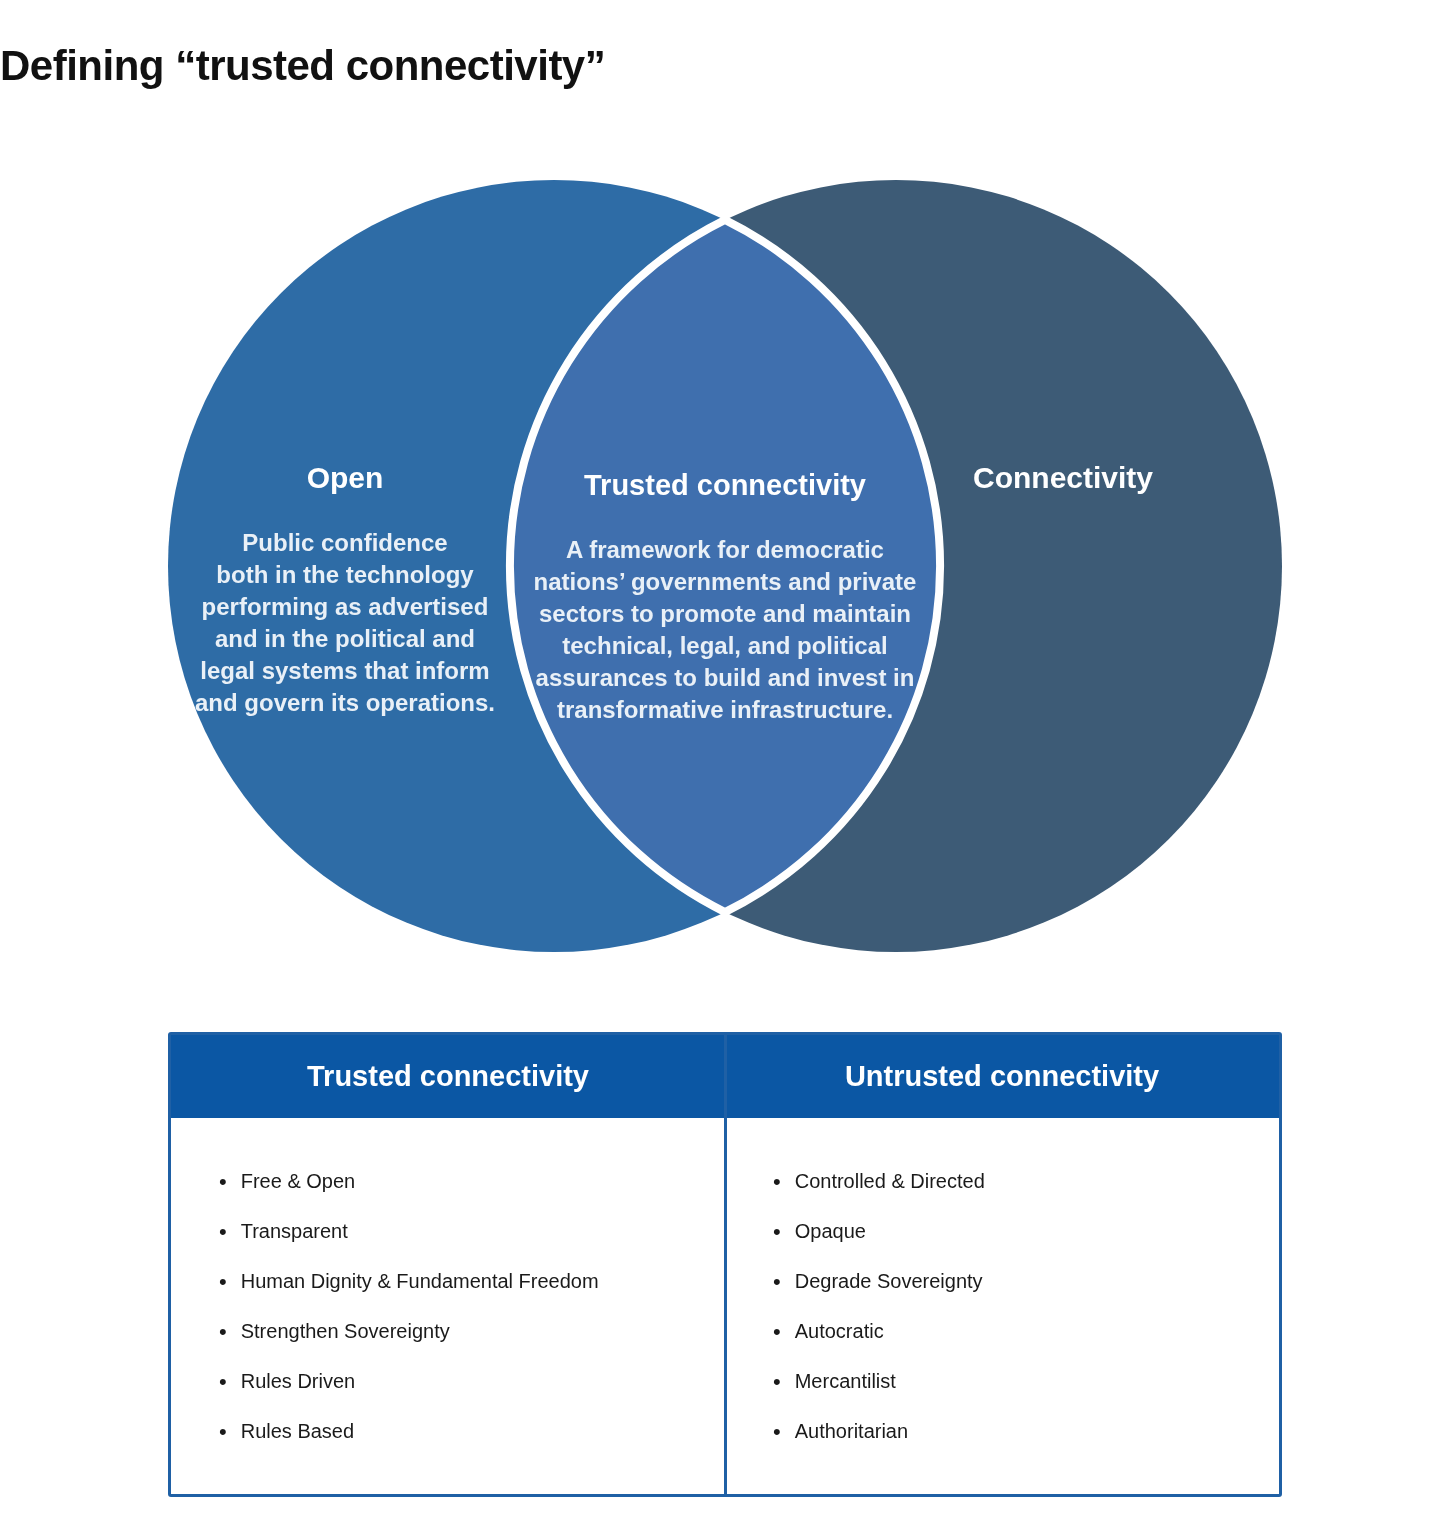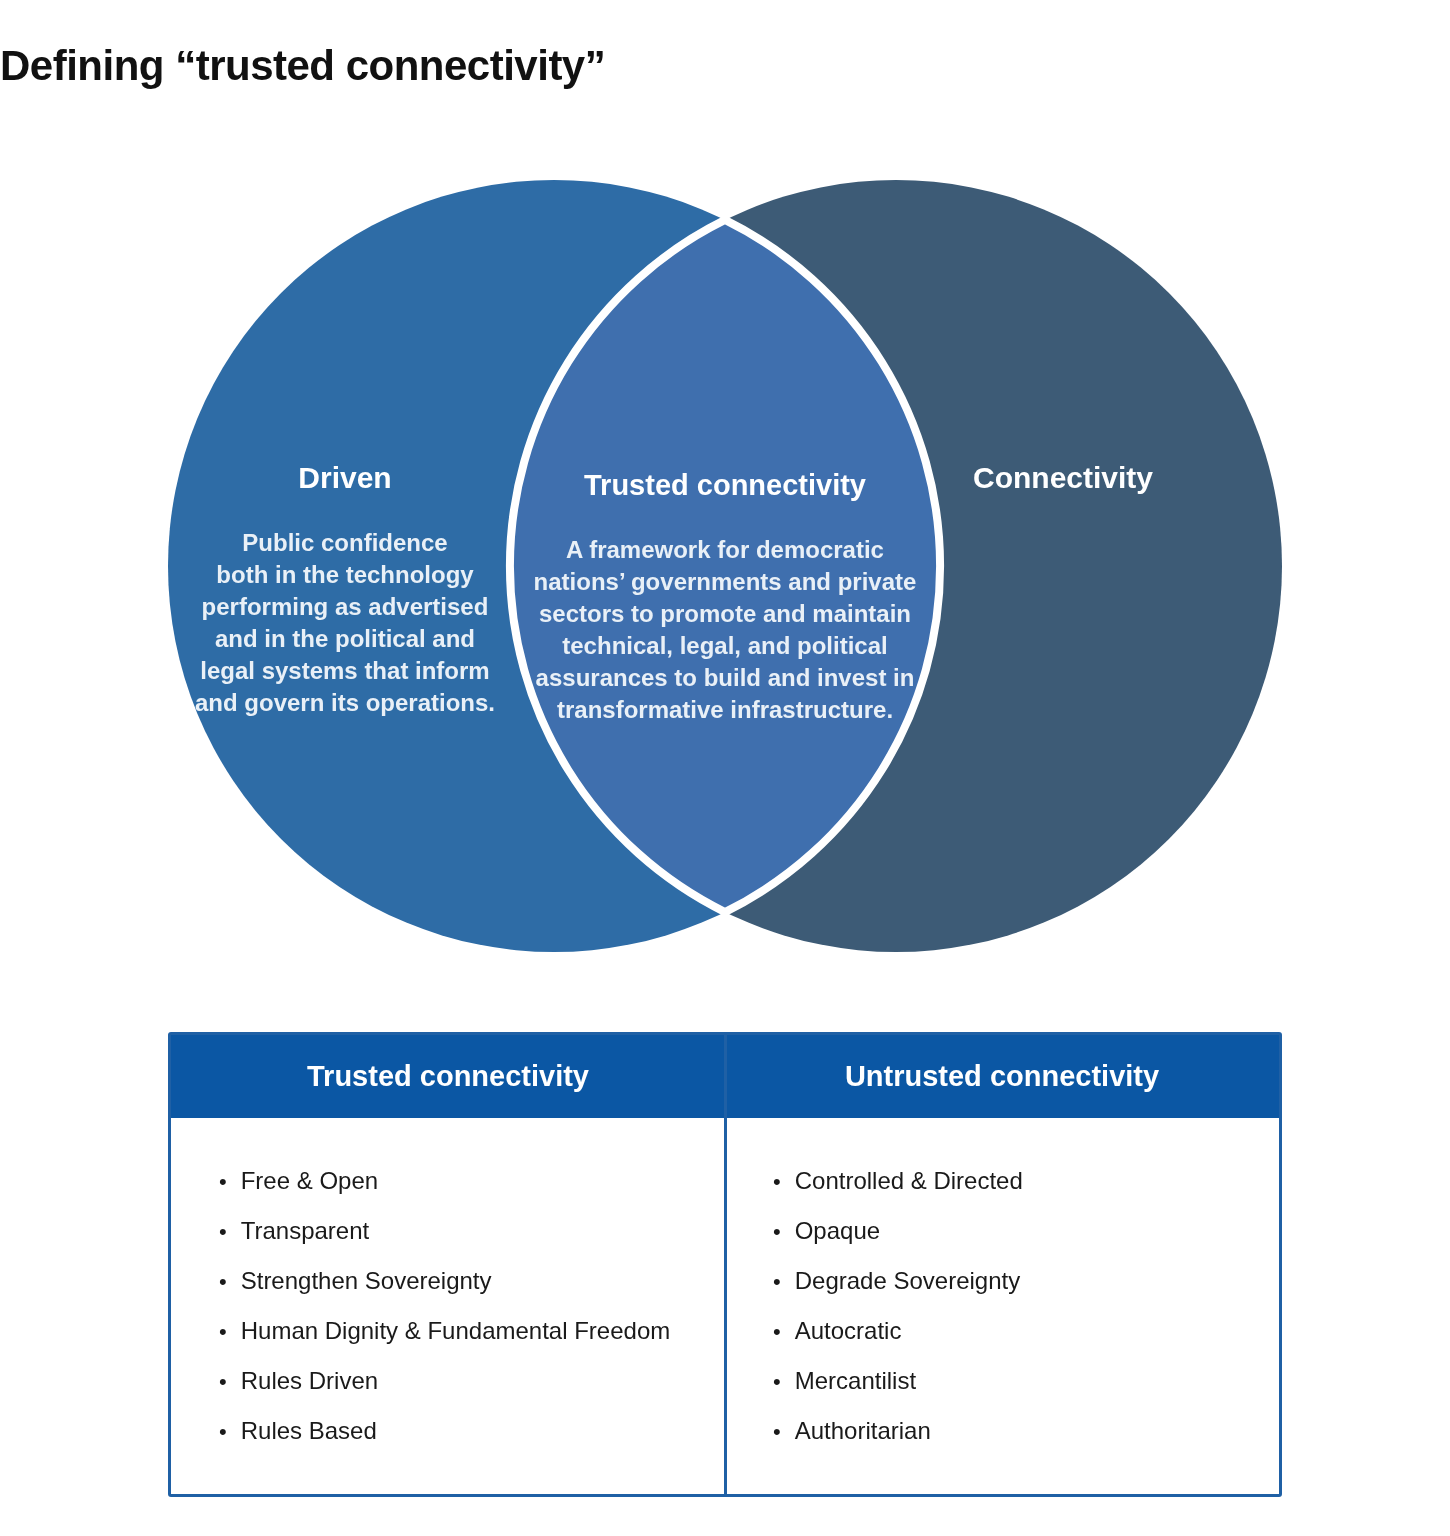--- a/index.html
+++ b/index.html
@@ -61,42 +61,42 @@
   .table-body{
     display:flex;height:382px;
   }
   .body-col{
     flex:1;box-sizing:border-box;
     padding:38px 20px 0 48px;
   }
   .body-col ul{list-style:none;margin:0;padding:0;}
   .body-col li{
     height:50px;display:flex;align-items:center;
-    font-size:24px;color:#1a1a1a;
+    font-size:20px;color:#1a1a1a;
   }
   .body-col li::before{
     content:"\2022";
     font-size:22px;color:#1a1a1a;
     margin-right:14px;
     position:relative;top:1px;
   }
 </style>
 </head>
 <body>
 
 <h1 class="page-title">Defining “trusted connectivity”</h1>
 
 <svg class="venn" width="1450" height="1000" viewBox="0 0 1450 1000">
   <circle cx="554" cy="566" r="386" fill="#2e6ca6"></circle>
   <circle cx="896" cy="566" r="386" fill="#3d5b76"></circle>
   <path d="M 725 219.9 A 386 386 0 0 0 725 912.1 A 386 386 0 0 0 725 219.9 Z" stroke-width="8" stroke="#ffffff" fill="#3f6fae"></path>
 </svg>
 
 <div class="vtext vtext-left">
-  <div class="vheading">Driven</div>
+  <div class="vheading">Open</div>
   <div class="vbody">Public confidence
 both in the technology
 performing as advertised
 and in the political and
 legal systems that inform
 and govern its operations.</div>
 </div>
 
 <div class="vtext vtext-center">
   <div class="vheading">Trusted connectivity</div>
@@ -115,22 +115,22 @@
 <div class="comparison-table">
   <div class="table-header">
     <div class="header-cell">Trusted connectivity</div>
     <div class="header-cell">Untrusted connectivity</div>
   </div>
   <div class="table-body">
     <div class="body-col">
       <ul>
         <li>Free &amp; Open</li>
         <li>Transparent</li>
+        <li>Human Dignity &amp; Fundamental Freedom</li>
         <li>Strengthen Sovereignty</li>
-        <li>Human Dignity &amp; Fundamental Freedom</li>
         <li>Rules Driven</li>
         <li>Rules Based</li>
       </ul>
     </div>
     <div class="body-col">
       <ul>
         <li>Controlled &amp; Directed</li>
         <li>Opaque</li>
         <li>Degrade Sovereignty</li>
         <li>Autocratic</li>

